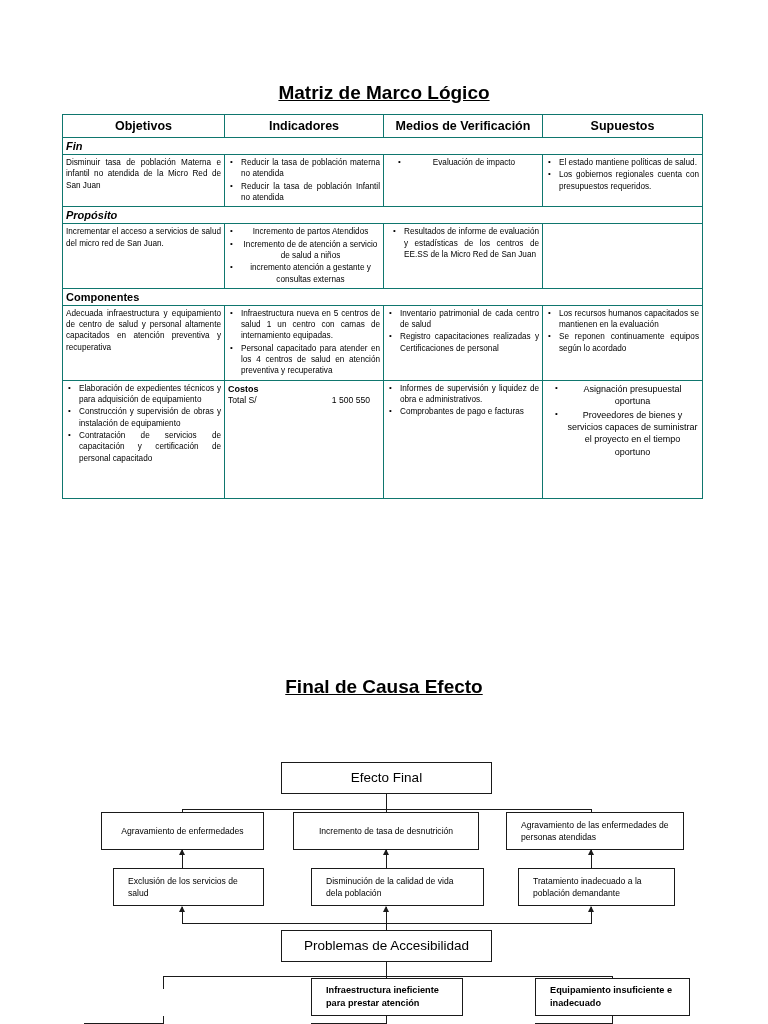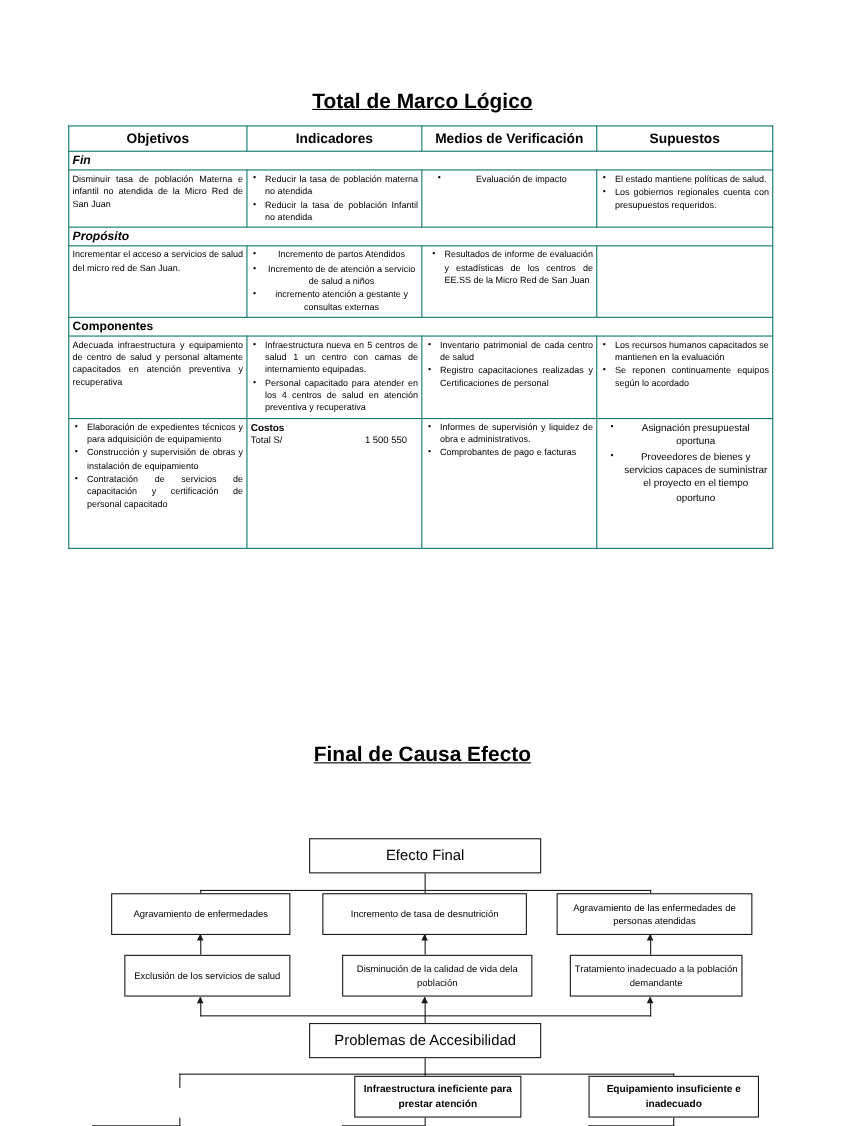--- a/index.html
+++ b/index.html
@@ -114,23 +114,22 @@
     width: 768px;
     height: 280px;
   }
   .dbox {
     position: absolute;
     border: 1.4px solid #1a1a1a;
     background: #fff;
     display: flex;
     align-items: center;
     justify-content: center;
-    text-align: center;
     line-height: 1.45;
-    padding: 2px 1px;
+    padding: 2px 14px;
   }
   .dbox.big { font-size: 13.5px; border-width: 1.2px; }
   .dbox.eff { font-size: 8.6px; }
   .dbox.mid { font-size: 8.6px; }
   .dbox.cause { font-size: 9.2px; font-weight: bold; }
 
   .line {
     position: absolute;
     background: #1a1a1a;
   }
@@ -143,21 +142,21 @@
     border-left: 3.4px solid transparent;
     border-right: 3.4px solid transparent;
     border-bottom: 6px solid #1a1a1a;
   }
 </style>
 </head>
 <body>
 
 <div class="page">
 
-  <div class="doc-title" id="title-marco">Total de Marco Lógico</div>
+  <div class="doc-title" id="title-marco">Matriz de Marco Lógico</div>
 
   <div class="matrix-wrap">
     <table class="matrix">
       <colgroup>
         <col class="col-a">
           <col class="col-b">
           <col class="col-c">
           <col class="col-d">
       </colgroup>
       <thead>
@@ -309,21 +308,21 @@
     <div class="line vline" style="left:386px; top:179px; height:17px;"></div>
 
     <div class="dbox big" style="left:281px; top:186px; width:211px; height:32px;">Problemas de Accesibilidad</div>
 
     <div class="line vline" style="left:386px; top:218px; height:15px;"></div>
     <div class="line hline" style="left:163px; top:232px; width:450px;"></div>
     <div class="line vline" style="left:163px; top:232px; height:13px;"></div>
     <div class="line vline" style="left:386px; top:232px; height:13px;"></div>
     <div class="line vline" style="left:612px; top:232px; height:13px;"></div>
 
-    <div class="dbox cause" style="left:311px; top:234px; width:152px; height:38px;margin-left:11px;">Infraestructura ineficiente para prestar atención</div>
+    <div class="dbox cause" style="left:311px; top:234px; width:152px; height:38px;">Infraestructura ineficiente para prestar atención</div>
     <div class="dbox cause" style="left:535px; top:234px; width:155px; height:38px;">Equipamiento insuficiente e inadecuado</div>
 
     <div class="line vline" style="left:163px; top:272px; height:8px;"></div>
     <div class="line hline" style="left:84px; top:279px; width:80px;"></div>
     <div class="line vline" style="left:84px; top:279px; height:6px;"></div>
 
     <div class="line vline" style="left:386px; top:272px; height:8px;"></div>
     <div class="line hline" style="left:311px; top:279px; width:76px;"></div>
     <div class="line vline" style="left:311px; top:279px; height:6px;"></div>
 

